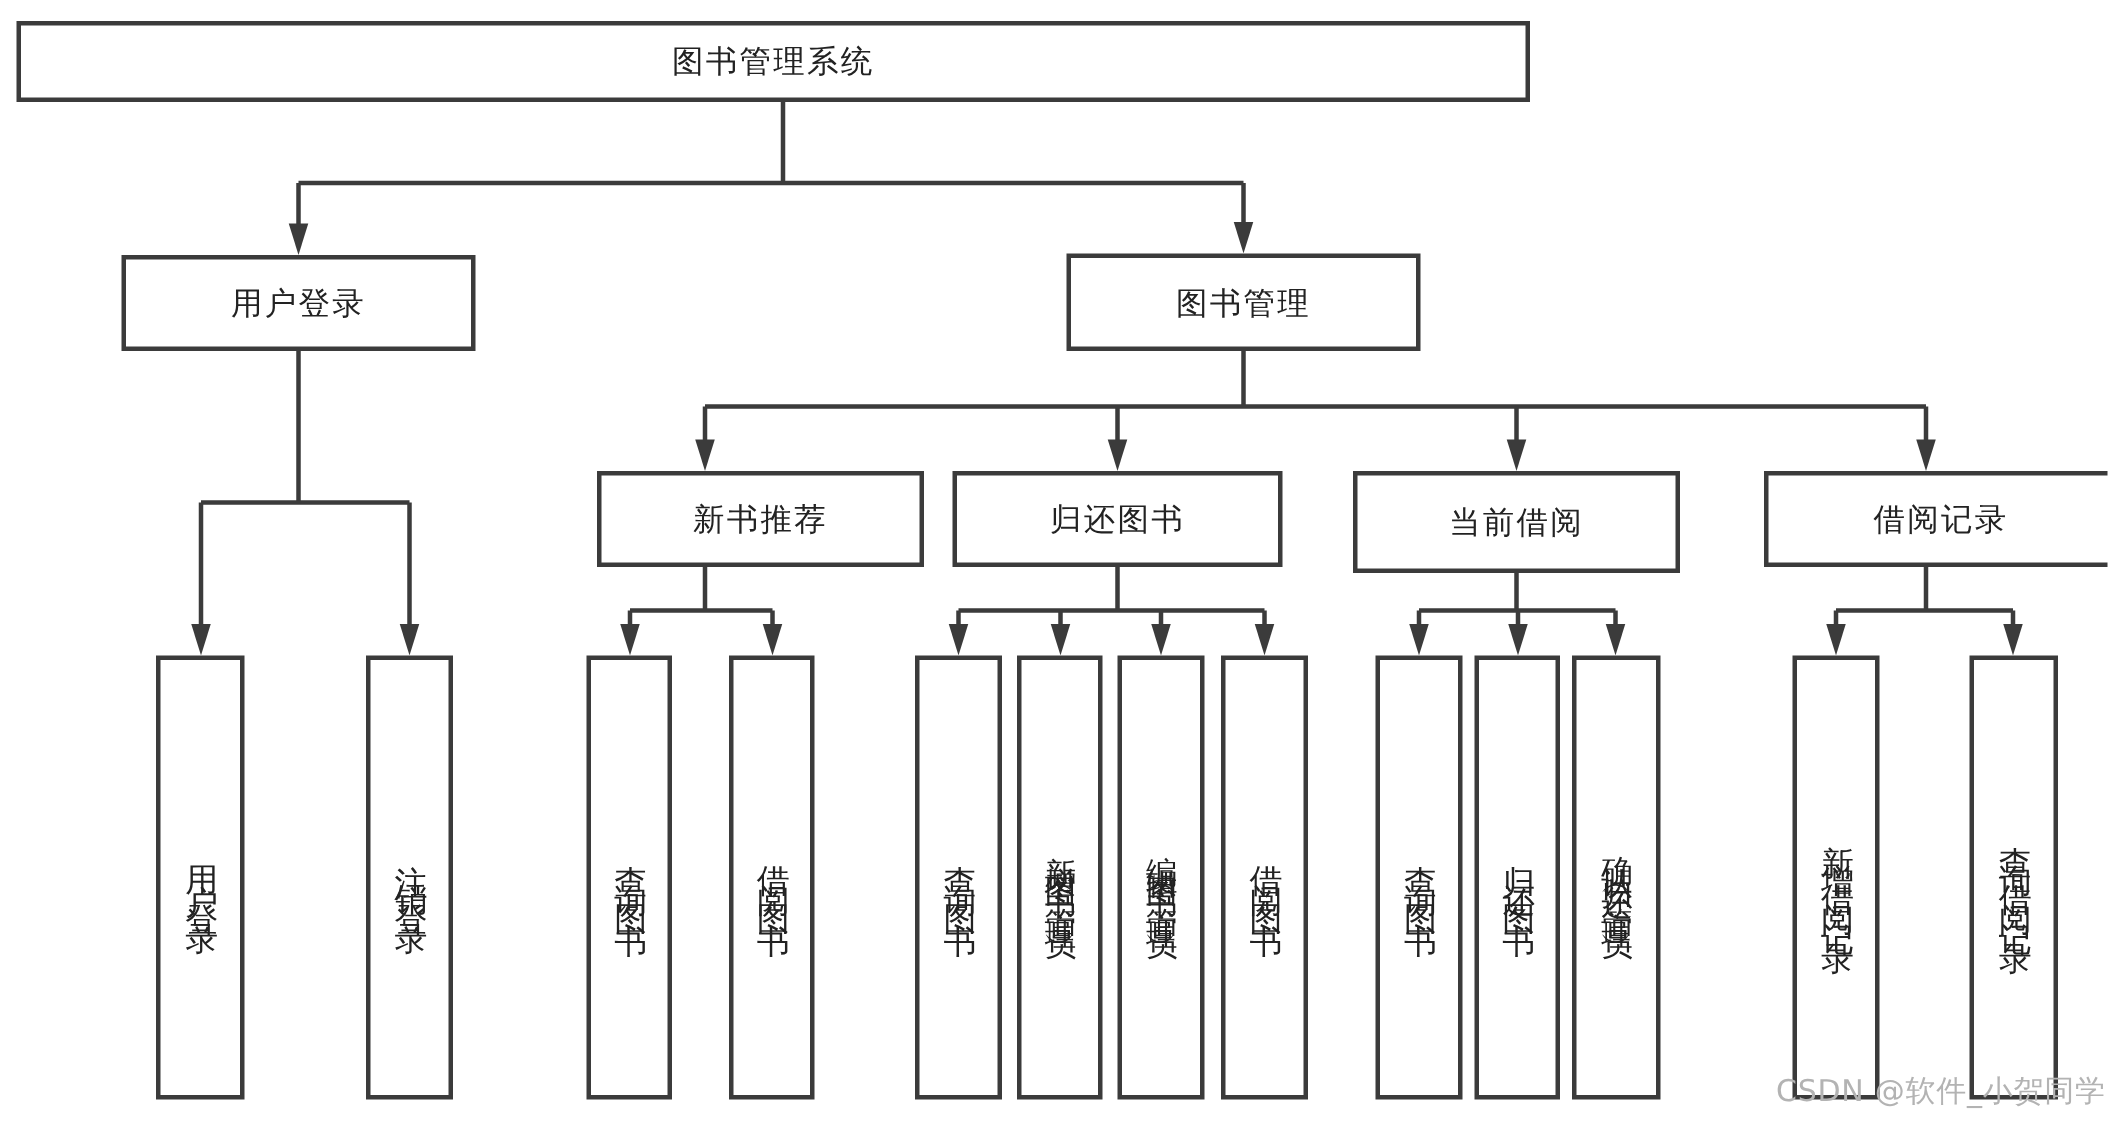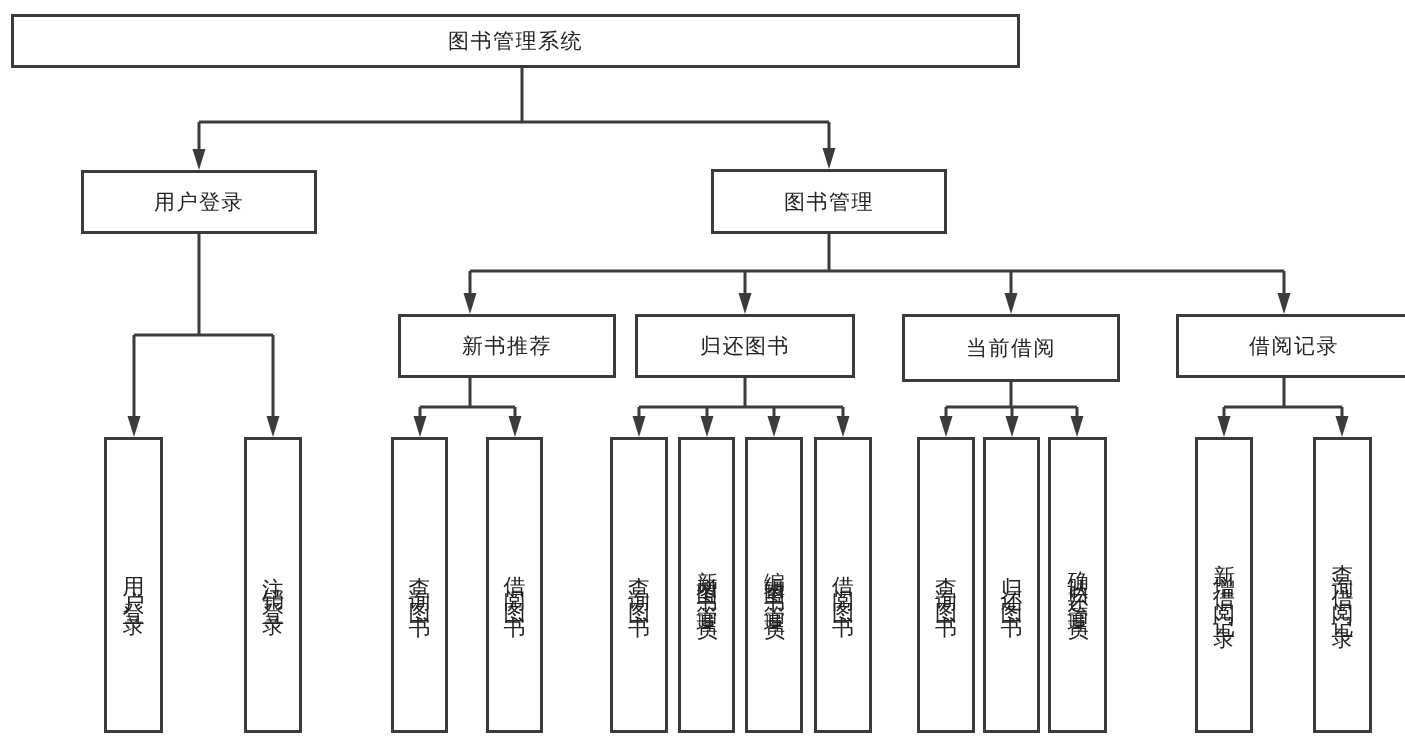--- a/index.html
+++ b/index.html
@@ -131,13 +131,14 @@
     <span class="v-label tight">确认归还（管理员）</span>
   </div>
 
   <div class="box" style="left:1195px;top:437px;width:58px;height:296px;">
     <span class="v-label">新增借阅记录</span>
   </div>
   <div class="box" style="left:1313px;top:437px;width:59px;height:296px;">
     <span class="v-label">查询借阅记录</span>
   </div>
 
+  <div id="watermark">CSDN @软件_小贺同学</div>
 </div>
 
 </body></html>

